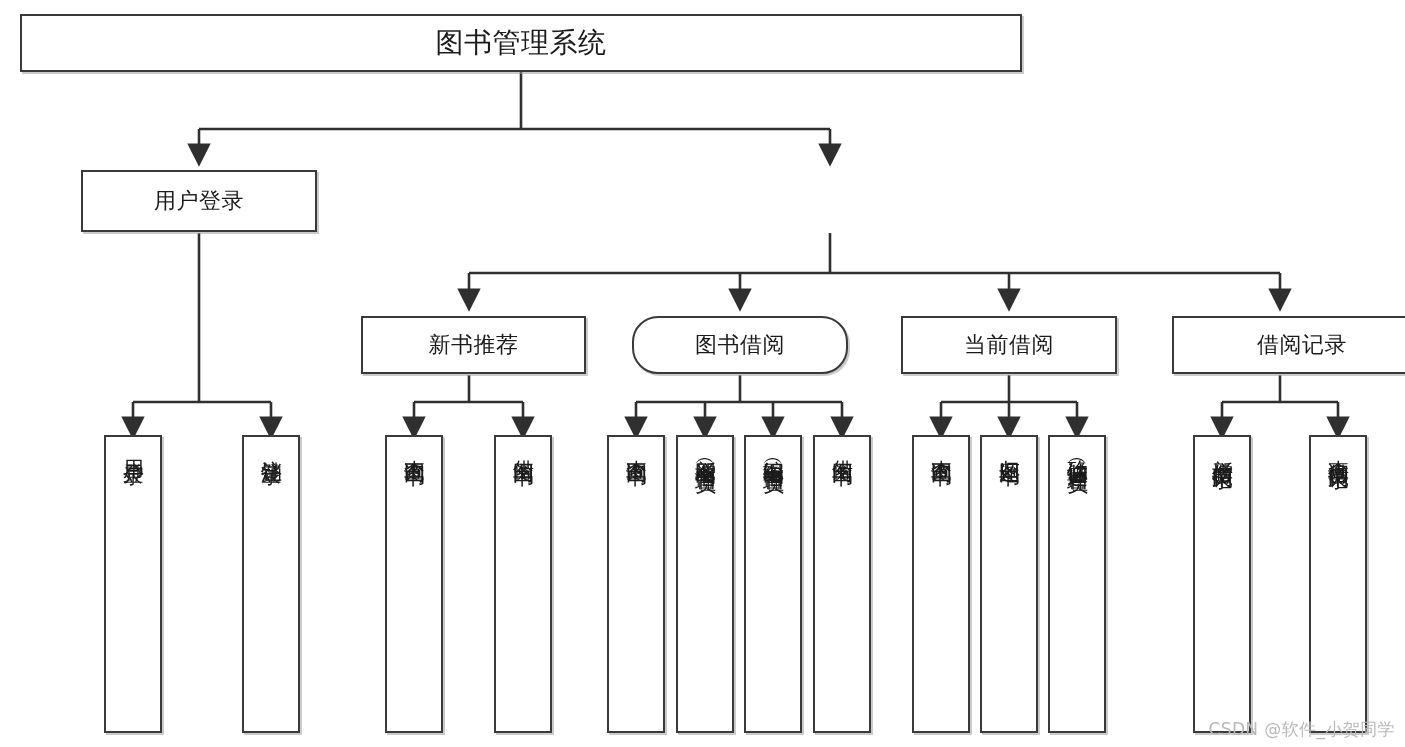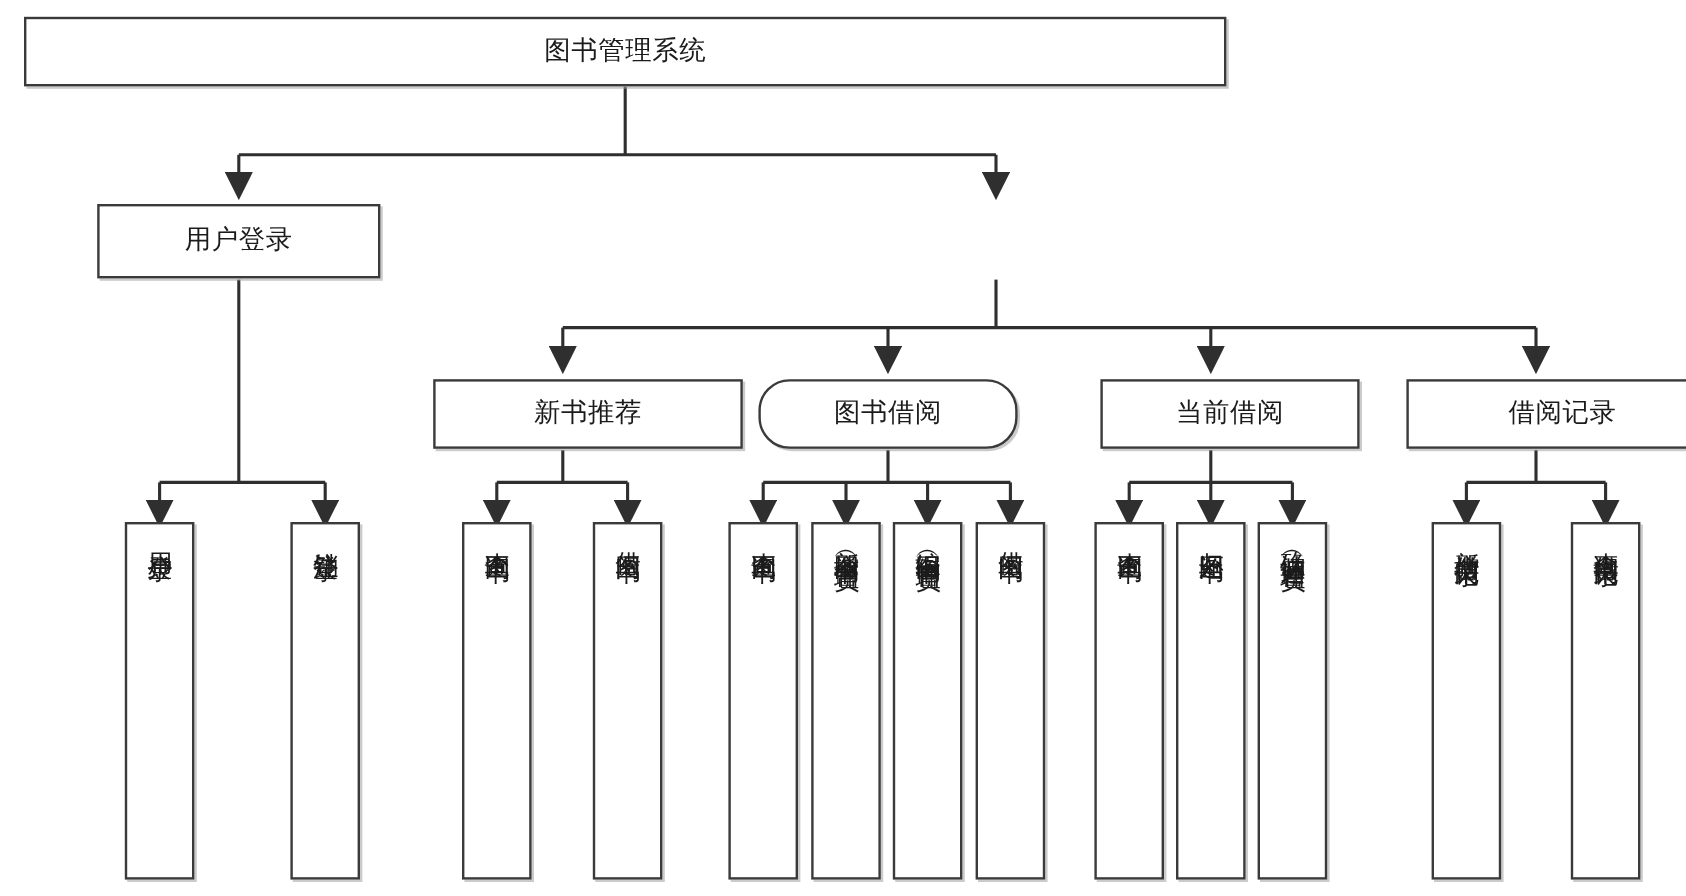--- a/index.html
+++ b/index.html
@@ -37,21 +37,21 @@
     display:block;
     text-align:center;
     letter-spacing:0.5px;
     line-height:1.15;
   }
   
   .node.horiz .label{
     font-size:22px;
     white-space:nowrap;
   }
-  .node.root .label{ font-size:22px; }
+  .node.root .label{ font-size:28px; }
 
   
   .node.vert{
     align-items:flex-start;
     padding-top:6px;
   }
   .node.vert .label{
     writing-mode:vertical-rl;
     text-orientation:upright;
     font-size:21px;
@@ -126,27 +126,27 @@
   </svg>
 
   <div class="node horiz root" style="left:20px; top:14px; width:1002px; height:58px;">
     <span class="label">图书管理系统</span>
   </div>
 
   <div class="node horiz" style="left:81px; top:170px; width:236px; height:62px;">
     <span class="label">用户登录</span>
   </div>
 
-  <div class="node horiz" style="left:361px; top:316px; width:258px; height:58px;">
+  <div class="node horiz" style="left:361px; top:316px; width:225px; height:58px;">
     <span class="label">新书推荐</span>
   </div>
   <div class="node horiz" style="left:632px; top:316px; width:216px; height:58px;border-radius:26px;">
     <span class="label">图书借阅</span>
   </div>
-  <div class="node horiz" style="left:901px; top:316px; width:216px; height:58px;margin-left:16px;">
+  <div class="node horiz" style="left:901px; top:316px; width:216px; height:58px;">
     <span class="label">当前借阅</span>
   </div>
   <div class="node horiz" style="left:1172px; top:316px; width:260px; height:58px;">
     <span class="label">借阅记录</span>
   </div>
 
   <div class="node vert" style="left:104px; top:435px; width:58px; height:298px;">
     <span class="label">用户登录</span>
   </div>
   <div class="node vert" style="left:242px; top:435px; width:58px; height:298px;">
@@ -183,14 +183,15 @@
     <span class="label">确认归还（管理员）</span>
   </div>
 
   <div class="node vert" style="left:1193px; top:435px; width:58px; height:298px;">
     <span class="label">新增借阅记录</span>
   </div>
   <div class="node vert" style="left:1309px; top:435px; width:58px; height:298px;">
     <span class="label">查询借阅记录</span>
   </div>
 
+  <div class="watermark">CSDN @软件_小贺同学</div>
 
 </div>
 
 </body></html>

